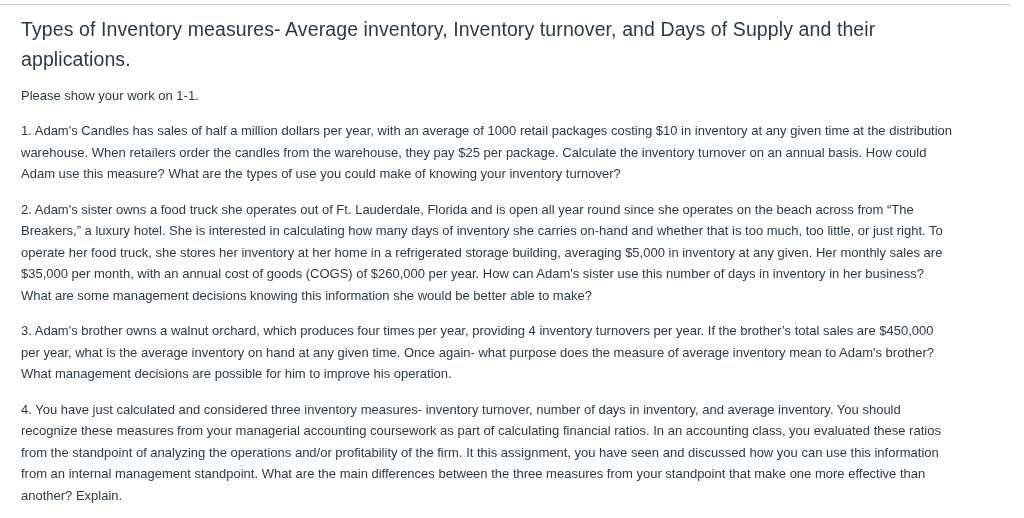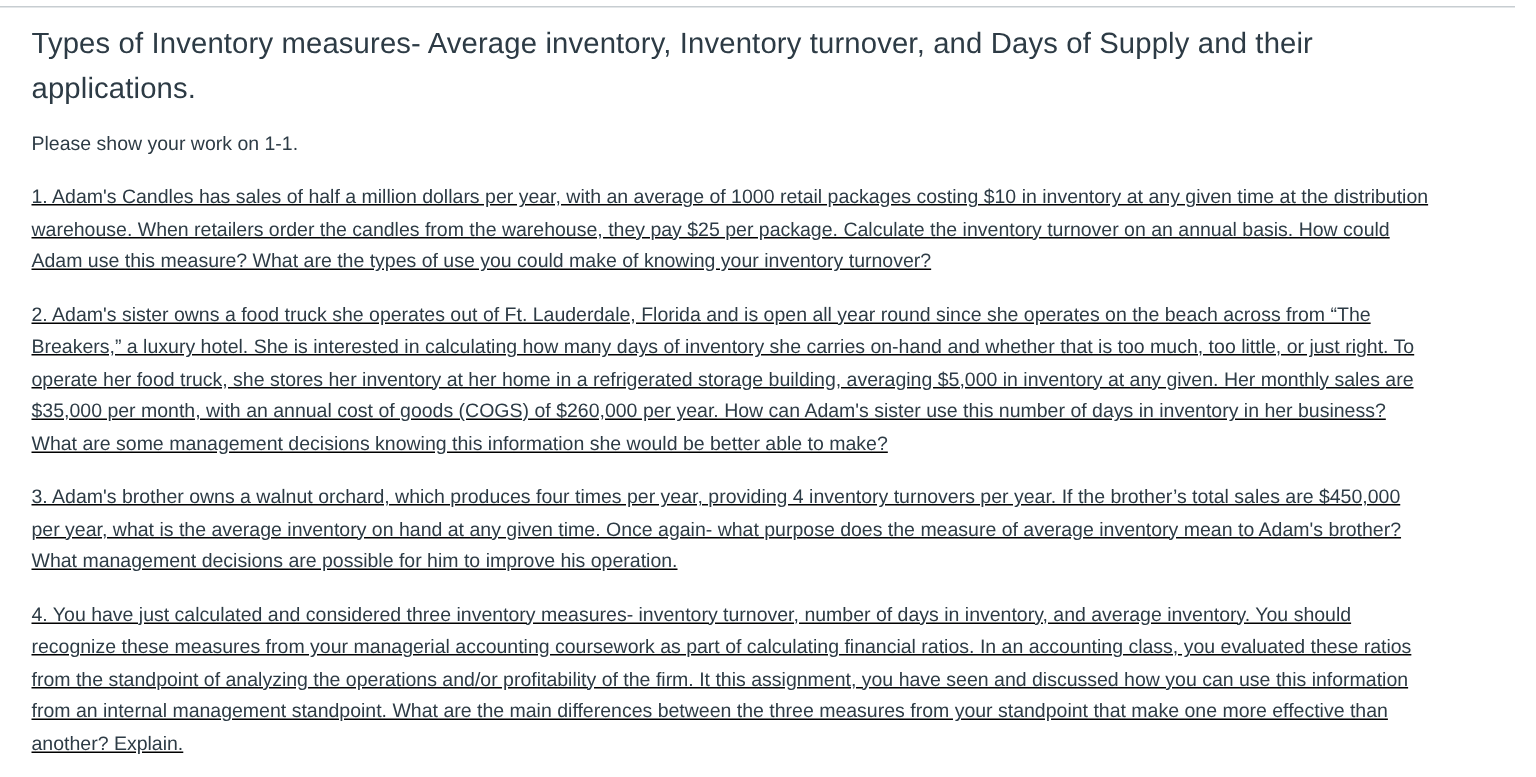--- a/index.html
+++ b/index.html
@@ -51,21 +51,20 @@
   .instruction {
     margin: 12px 0 0 0;
     font-size: 13px;
     line-height: 20px;
     color: #2d3b45;
   }
   .question-list {
     margin: 0;
     padding: 0;
     list-style: none;
-    text-decoration: underline;
   }
   .question {
     margin: 14px 0 0 0;
     font-size: 13px;
     line-height: 21.5px;
     color: #2d3b45;
     text-align: left;
     max-width: 985px;
   }
   .question:first-child {

